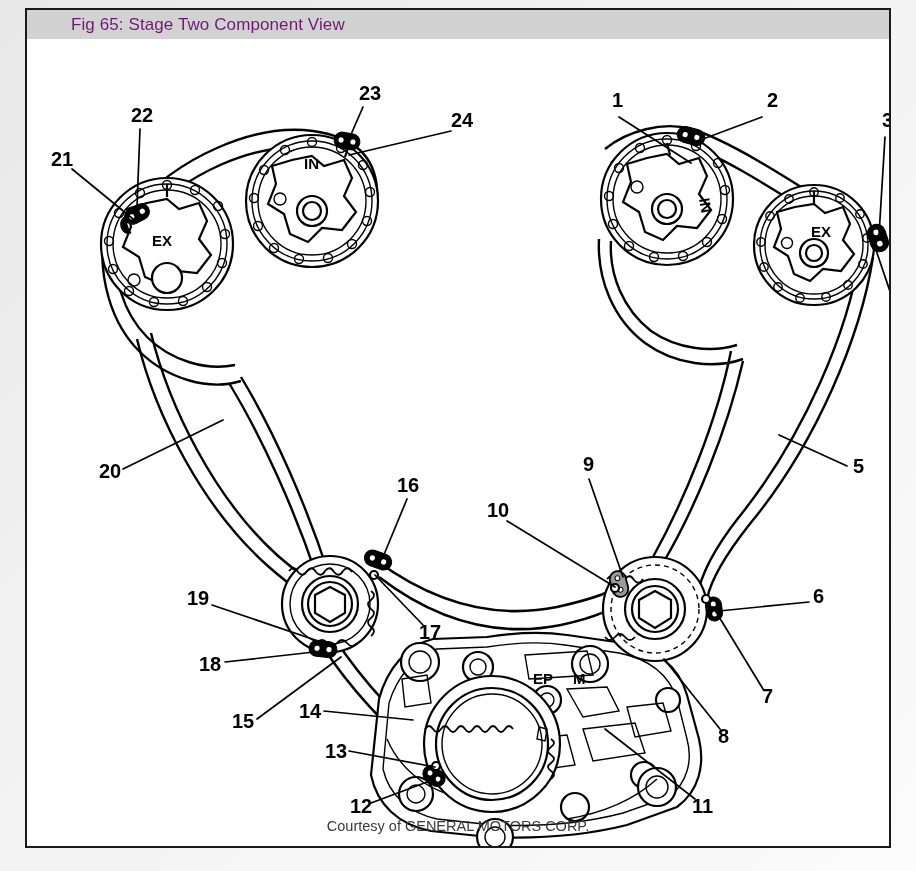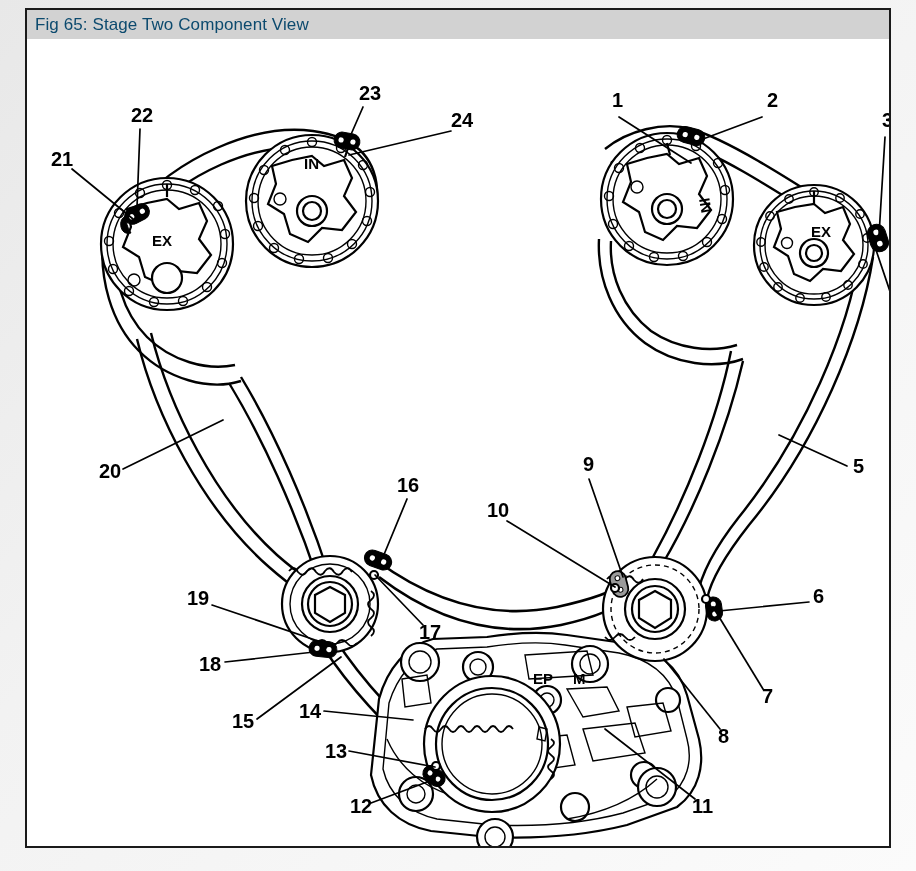--- a/index.html
+++ b/index.html
@@ -37,24 +37,25 @@
     top: 0;
     width: 100%;
     height: 29px;
     background: #d2d2d2;
     box-sizing: border-box;
     display: flex;
     align-items: center;
   }
   #title-text {
     font-size: 17px;
-    color: #0c4a6e;
+    color: #701a75;
     padding-left: 8px;
     letter-spacing: 0.1px;
     white-space: nowrap;
+    margin-left: 36px;
   }
   #canvas-area {
     position: absolute;
     left: 0;
     top: 29px;
     width: 100%;
     height: 809px;
     background: #ffffff;
   }
   #diagram-svg {
@@ -494,16 +495,17 @@
           <text class="cal-num" x="160" y="566">19</text>
           <text class="cal-num" x="72" y="439">20</text>
           <text class="cal-num" x="24" y="127">21</text>
           <text class="cal-num" x="104" y="83">22</text>
           <text class="cal-num" x="332" y="61">23</text>
           <text class="cal-num" x="424" y="88">24</text>
         </g>
 
       </svg>
 
+      <div id="credit-line">Courtesy of GENERAL MOTORS CORP.</div>
 
     </div>
   </div>
 </div>
 
 </body></html>

